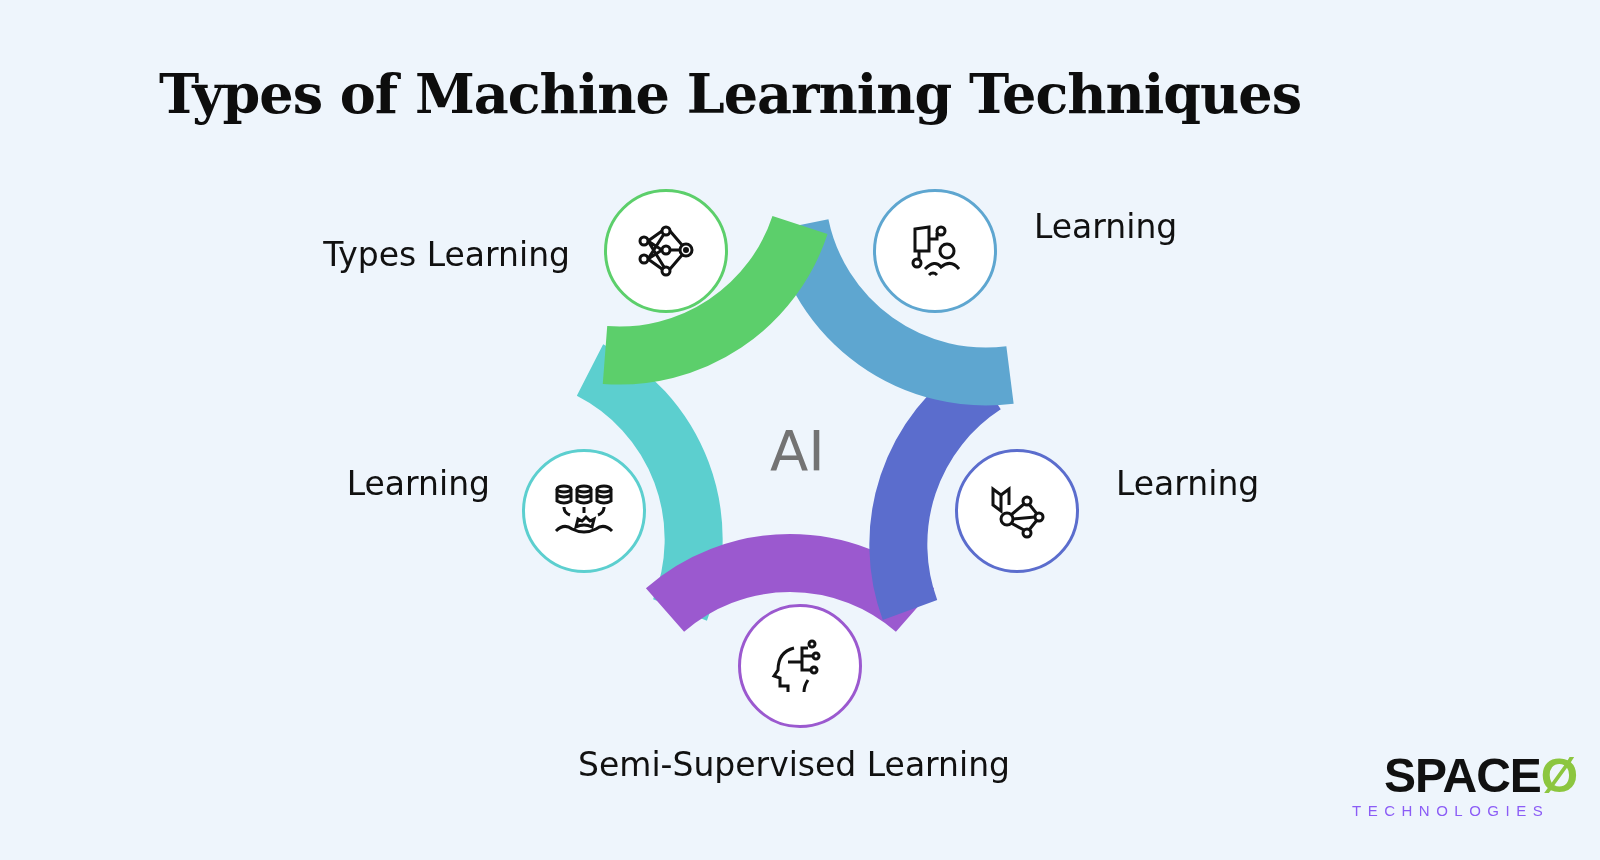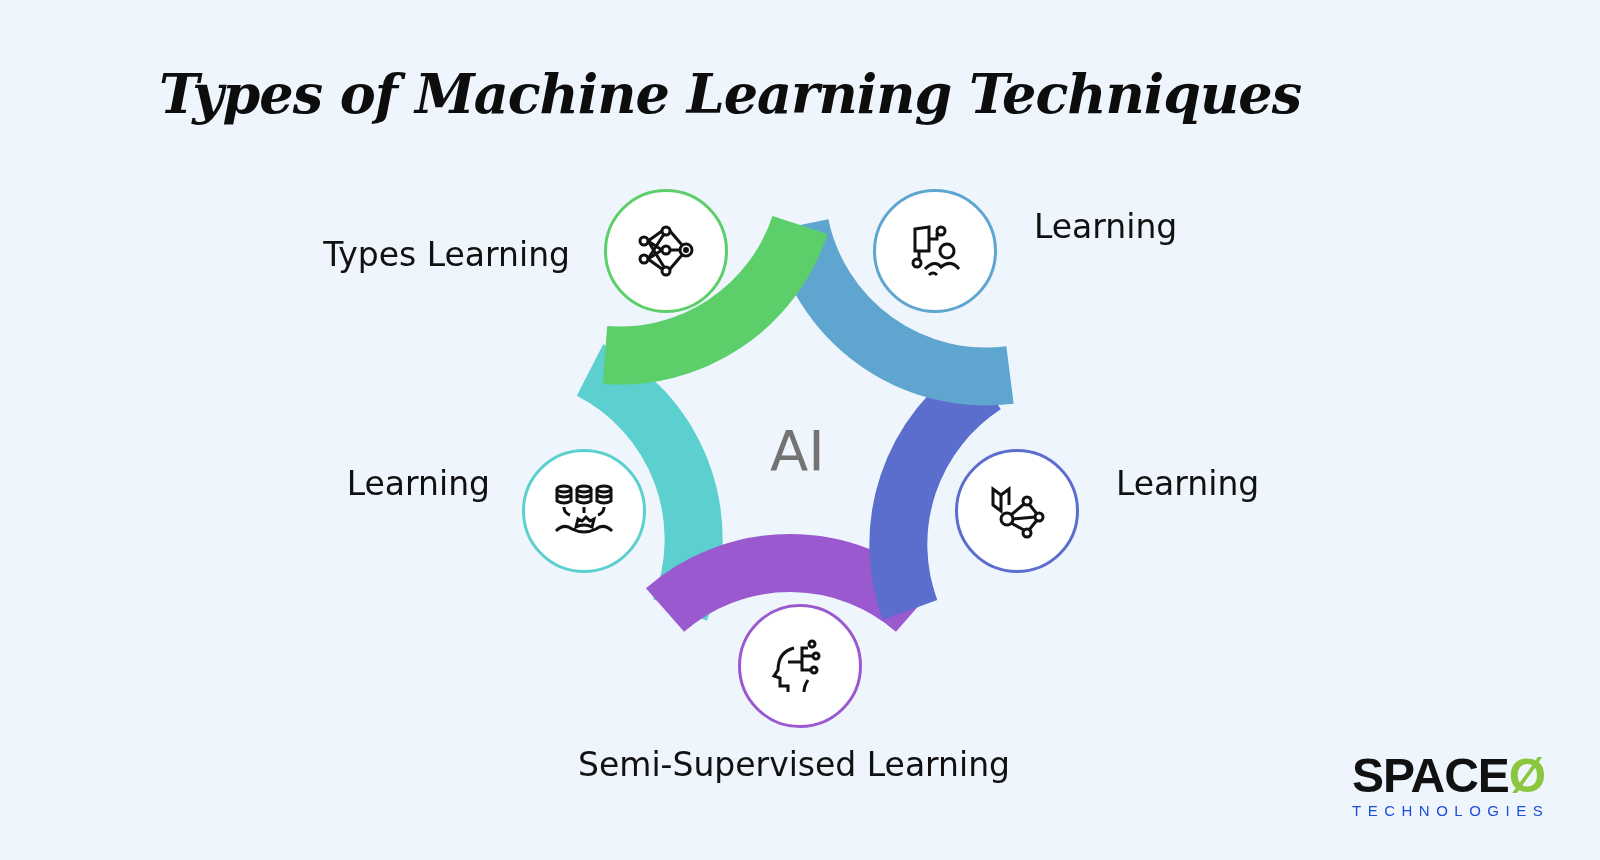--- a/index.html
+++ b/index.html
@@ -10,41 +10,40 @@
     color: #111;
     position: relative;
   }
   .title {
     position: absolute; left: 0; top: 62px; width: 1460px;
     text-align: center;
     font-family: "DejaVu Serif", serif;
     font-weight: bold;
     font-size: 54px; letter-spacing: -1px;
     color: #0d0d0d;
-    font-style: italic;
   }
   svg.ring { position: absolute; left: 0; top: 0; }
   .node {
     position: absolute; width: 124px; height: 124px; border-radius: 50%;
     background: #ffffff; box-sizing: border-box; border: 3px solid #000;
     display: flex; align-items: center; justify-content: center;
   }
   .node svg { width: 64px; height: 64px; }
   .label {
     position: absolute; font-size: 33px; line-height: 57px; color: #111;
     white-space: nowrap;
   }
   .label.right { text-align: right; }
   .ai {
     position: absolute; left: 770px; top: 418px; font-size: 56px; font-weight: normal; color: #737373;
   }
   .logo { position: absolute; left: 1352px; top: 752px; }
-  .logo-main { font-family: "Liberation Sans", sans-serif; font-weight: bold; font-size: 48px; letter-spacing: -1px; color: #111; line-height: 48px; }
+  .logo-main { font-family: "Liberation Sans", sans-serif; font-weight: bold; font-size: 48px; letter-spacing: -1px; color: #111; line-height: 48px; margin-left: 32px; }
   .logo-o { color: #8cc63f; }
-  .logo-sub { font-family: "Liberation Sans", sans-serif; font-size: 15px; letter-spacing: 6.5px; color: #1d4ed8; margin-top: 2px; }
+  .logo-sub { font-family: "Liberation Sans", sans-serif; font-size: 15px; letter-spacing: 6.5px; color: #8b5cf6; margin-top: 2px; }
 </style>
 </head>
 <body>
 
 <div class="title">Types of Machine Learning Techniques</div>
 
 <svg class="ring" width="1600" height="860">
 
   <path d="M 590 370 A 190 190 0 0 1 680 610" fill="none" stroke="#5ccfcf" stroke-width="58"></path>
   <path d="M 665 610 A 190 190 0 0 1 915 610" fill="none" stroke="#9b59cf" stroke-width="58"></path>

